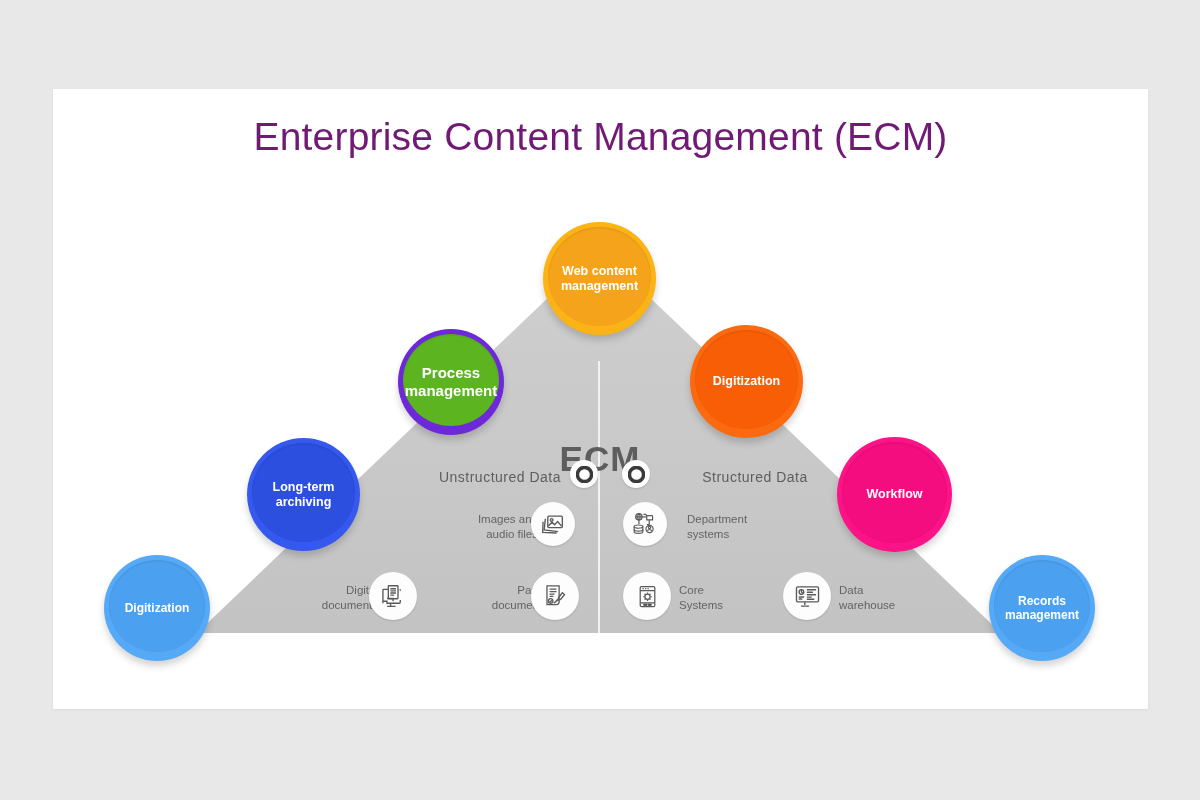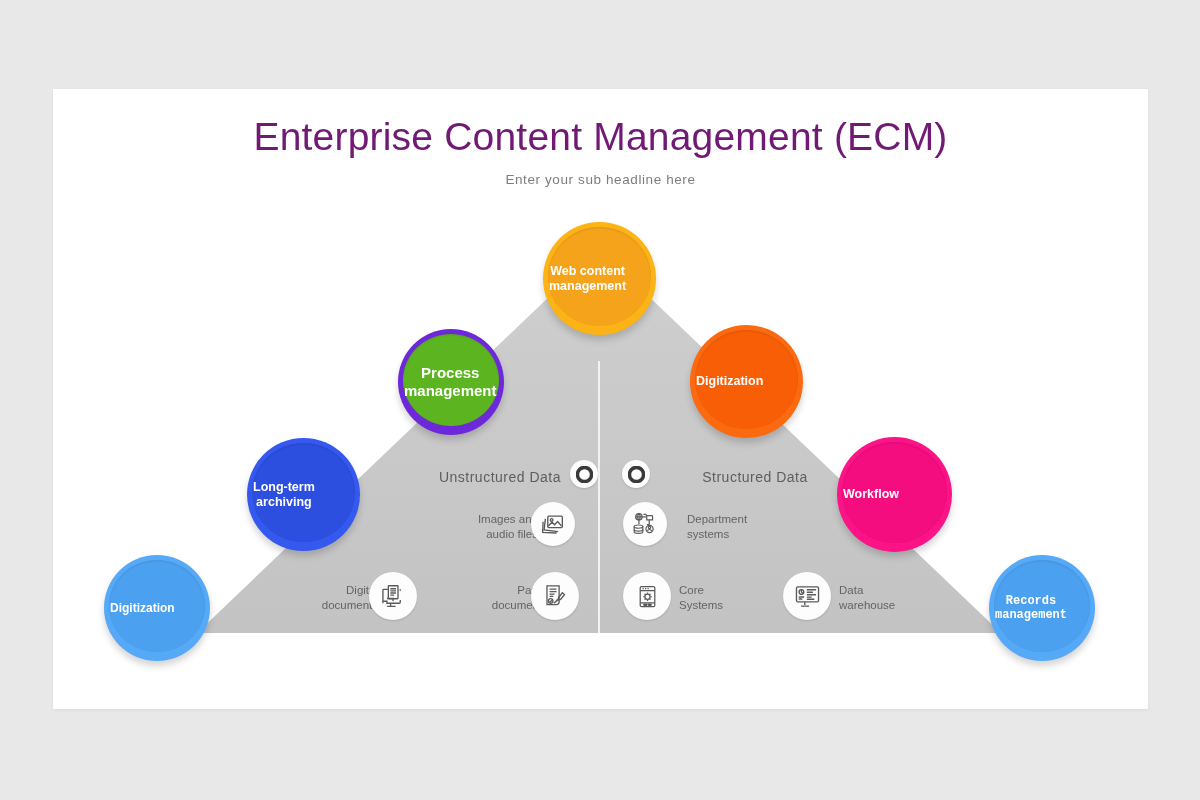--- a/index.html
+++ b/index.html
@@ -39,21 +39,21 @@
 
   
   #ecm{
     position:absolute;left:492px;top:350px;width:110px;text-align:center;
     font-size:35px;font-weight:700;color:#5d5d5d;letter-spacing:1px;
   }
 
   
   .bubble{
     position:absolute;border-radius:50%;
-    display:flex;align-items:center;justify-content:flex-start;
+    display:flex;align-items:center;justify-content:center;
     text-align:center;color:#fff;font-weight:700;line-height:1.18;
     box-sizing:border-box;
   }
   .bubble .inner{
     position:absolute;border-radius:50%;
     left:5px;top:5px;right:5px;bottom:9px;
     display:flex;align-items:center;justify-content:center;
   }
   .bubble .lbl{position:relative;z-index:3;padding:0 6px;}
 
@@ -88,22 +88,22 @@
             <stop offset="0" stop-color="#cfcfcf"></stop>
             <stop offset="1" stop-color="#c3c3c3"></stop>
           </linearGradient>
         </defs>
         <polygon points="546,160 948,544 144,544" fill="url(#triGrad)"></polygon>
       </svg>
       <div id="divider"></div>
     </div>
 
     <div id="title">Enterprise Content Management (ECM)</div>
-    <div id="subtitle">Enter your sub headline here</div>
-
+
+    <div id="ecm">ECM</div>
 
     <div class="data-label" style="left:318px;top:380px;text-align:right;width:190px;">Unstructured  Data</div>
     <div class="chip" style="left:517px;top:371px;width:28px;height:28px;">
       <svg width="17" height="17" viewBox="0 0 24 24">
         <circle cx="12" cy="12" r="10" fill="none" stroke="#3a3a3a" stroke-width="5"></circle>
       </svg>
     </div>
 
     <div class="chip" style="left:569px;top:371px;width:28px;height:28px;">
       <svg width="17" height="17" viewBox="0 0 24 24">
@@ -212,19 +212,19 @@
     <div class="bubble" id="b3" style="left: 194px; top: 349px; width: 113px; height: 113px; font-size: 12.5px; background: rgb(53, 88, 238); box-shadow: rgba(0, 0, 0, 0.17) 0px 5px 7px;">
       <div class="inner" style="background: rgb(45, 79, 224); box-shadow: rgba(0, 0, 0, 0.1) 0px 1px 2px inset;"></div>
       <span class="lbl">Long-term<br>archiving</span>
     </div>
 
     <div class="bubble" id="b5" style="left: 51px; top: 466px; width: 106px; height: 106px; font-size: 12px; background: rgb(86, 169, 246); box-shadow: rgba(0, 0, 0, 0.17) 0px 5px 7px;">
       <div class="inner" style="background: rgb(75, 160, 240); box-shadow: rgba(0, 0, 0, 0.1) 0px 1px 2px inset;"></div>
       <span class="lbl">Digitization</span>
     </div>
 
-    <div class="bubble" id="b6" style="left: 936px; top: 466px; width: 106px; height: 106px; font-size: 12px; background: rgb(86, 169, 246); box-shadow: rgba(0, 0, 0, 0.17) 0px 5px 7px; font-family: Liberation Mono, monospace;">
+    <div class="bubble" id="b6" style="left: 936px; top: 466px; width: 106px; height: 106px; font-size: 12px; background: rgb(86, 169, 246); box-shadow: rgba(0, 0, 0, 0.17) 0px 5px 7px;">
       <div class="inner" style="background: rgb(75, 160, 240); box-shadow: rgba(0, 0, 0, 0.1) 0px 1px 2px inset;"></div>
       <span class="lbl">Records<br>management</span>
     </div>
 
   </div>
 </div>
 
 </body></html>

